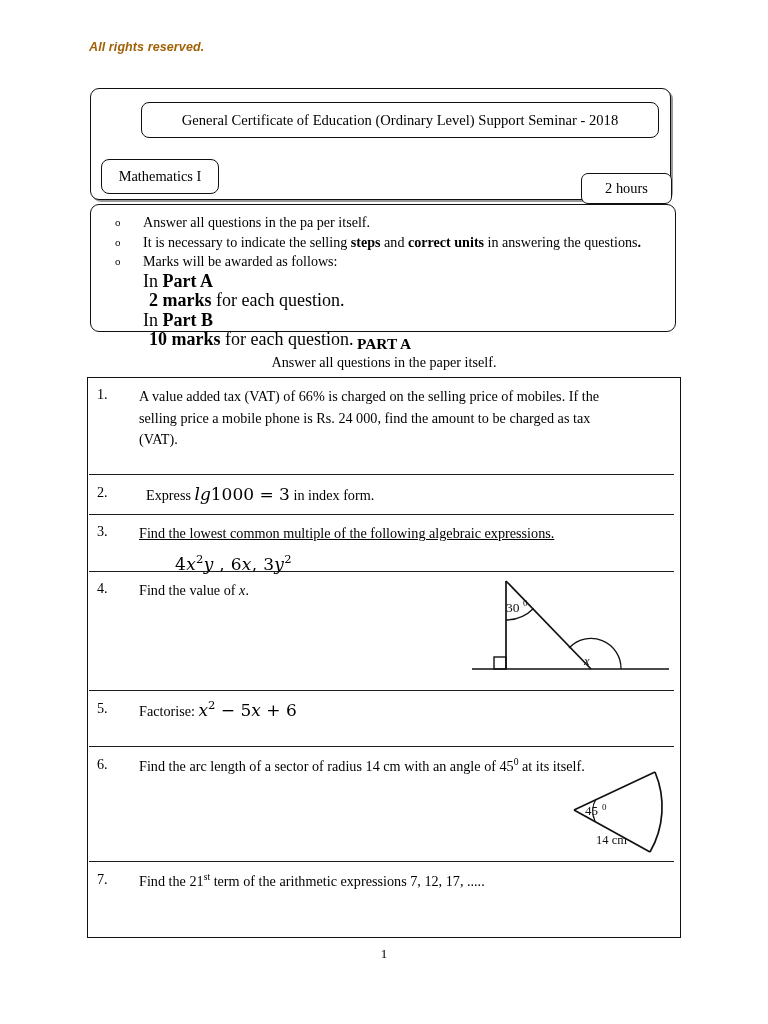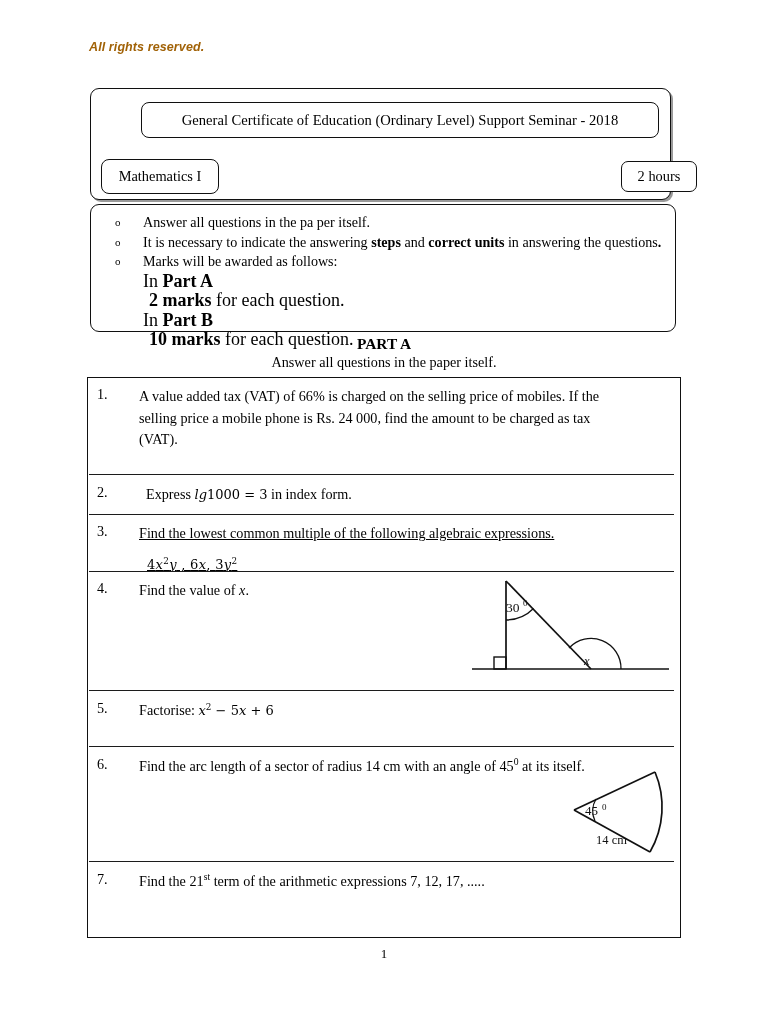--- a/index.html
+++ b/index.html
@@ -77,32 +77,31 @@
     border-radius: 8px;
     box-sizing: border-box;
     display: flex;
     align-items: center;
     justify-content: center;
     font-size: 14.4px;
   }
   .duration-pill {
     position: absolute;
     left: 490px;
-    top: 72px;
-    width: 76px;
+    top: 84px;
+    width: 91px;
     height: 31px;
     border: 1.3px solid #101010;
     border-radius: 7px;
     box-sizing: border-box;
     display: flex;
     align-items: center;
     justify-content: center;
     font-size: 14.4px;
     background: #fff;
-    margin-left: 40px;
   }
 
   
   .instructions-box {
     position: absolute;
     left: 3px;
     top: 116px;
     width: 586px;
     height: 128px;
     border: 1.3px solid #101010;
@@ -189,21 +188,21 @@
     position: absolute;
     font-size: 14.2px;
   }
   .qtext {
     position: absolute;
     font-size: 14.2px;
     line-height: 21.5px;
   }
   .mathline {
     font-family: "DejaVu Serif", "Liberation Serif", serif;
-    font-size: 13px;
+    font-size: 17px;
   }
   .mv { font-style: italic; }
   sup { font-size: .68em; vertical-align: super; line-height: 0; }
 
   
   .fig { position: absolute; }
 
   
   .page-no {
     position: absolute;
@@ -229,21 +228,21 @@
 
   <div class="instructions-box">
 
     <div class="ins-row">
       <span class="ins-bullet">o</span>
       <span class="ins-text">Answer all questions in the pa per itself.</span>
     </div>
 
     <div class="ins-row">
       <span class="ins-bullet">o</span>
-      <span class="ins-text"><span>It is necessary to indicate the answering </span><b>steps</b><span> and </span><b>correct units</b><span> in answering the questions</span><b>.</b></span>
+      <span class="ins-text"><span>It is necessary to indicate the selling </span><b>steps</b><span> and </span><b>correct units</b><span> in answering the questions</span><b>.</b></span>
     </div>
 
     <div class="ins-row">
       <span class="ins-bullet">o</span>
       <span class="ins-text">Marks will be awarded as follows:</span>
     </div>
 
     <div class="ins-sub"><span>In </span><b>Part A</b></div>
 
     <div class="ins-sub indent2"><b>2 marks</b><span> for each question.</span></div>
@@ -274,21 +273,21 @@
     <div class="qrow" style="top:97px;height:40px;">
       <div class="qnum" style="left:9px;top:10px;">2.</div>
       <div class="qtext" style="left:58px;top:10px;width:520px;"><span>Express </span><span class="mathline mv">lg</span><span class="mathline">1000  =  3</span><span> in index form.</span></div>
     </div>
 
     <div class="qsep" style="top:137px;"></div>
     <div class="qrow" style="top:137px;height:57px;">
       <div class="qnum" style="left:9px;top:9px;">3.</div>
       <div class="qtext" style="left:51px;top:9px;width:525px;text-decoration:underline;">
         <div>Find the lowest common multiple of the following algebraic expressions.</div>
-        <div class="mathline" style="padding-left:8px;padding-top:9px;letter-spacing:.3px;"><span>4</span><span class="mv">x</span><sup>2</sup><span class="mv">y</span><span> , </span><span>6</span><span class="mv">x</span><span>, </span><span>3</span><span class="mv">y</span><sup>2</sup></div>
+        <div class="mathline" style="padding-left:8px;padding-top:9px;letter-spacing:.3px;margin-left:28px;"><span>4</span><span class="mv">x</span><sup>2</sup><span class="mv">y</span><span> , </span><span>6</span><span class="mv">x</span><span>, </span><span>3</span><span class="mv">y</span><sup>2</sup></div>
       </div>
     </div>
 
     <div class="qsep" style="top:194px;"></div>
     <div class="qrow" style="top:194px;height:119px;">
       <div class="qnum" style="left:9px;top:9px;">4.</div>
       <div class="qtext" style="left:51px;top:9px;width:330px;"><span>Find the value of  </span><span class="mv">x</span><span>.</span></div>
 
       <svg class="fig" style="left:378px;top:1px;" width="216" height="116" viewBox="0 0 216 116">
 

